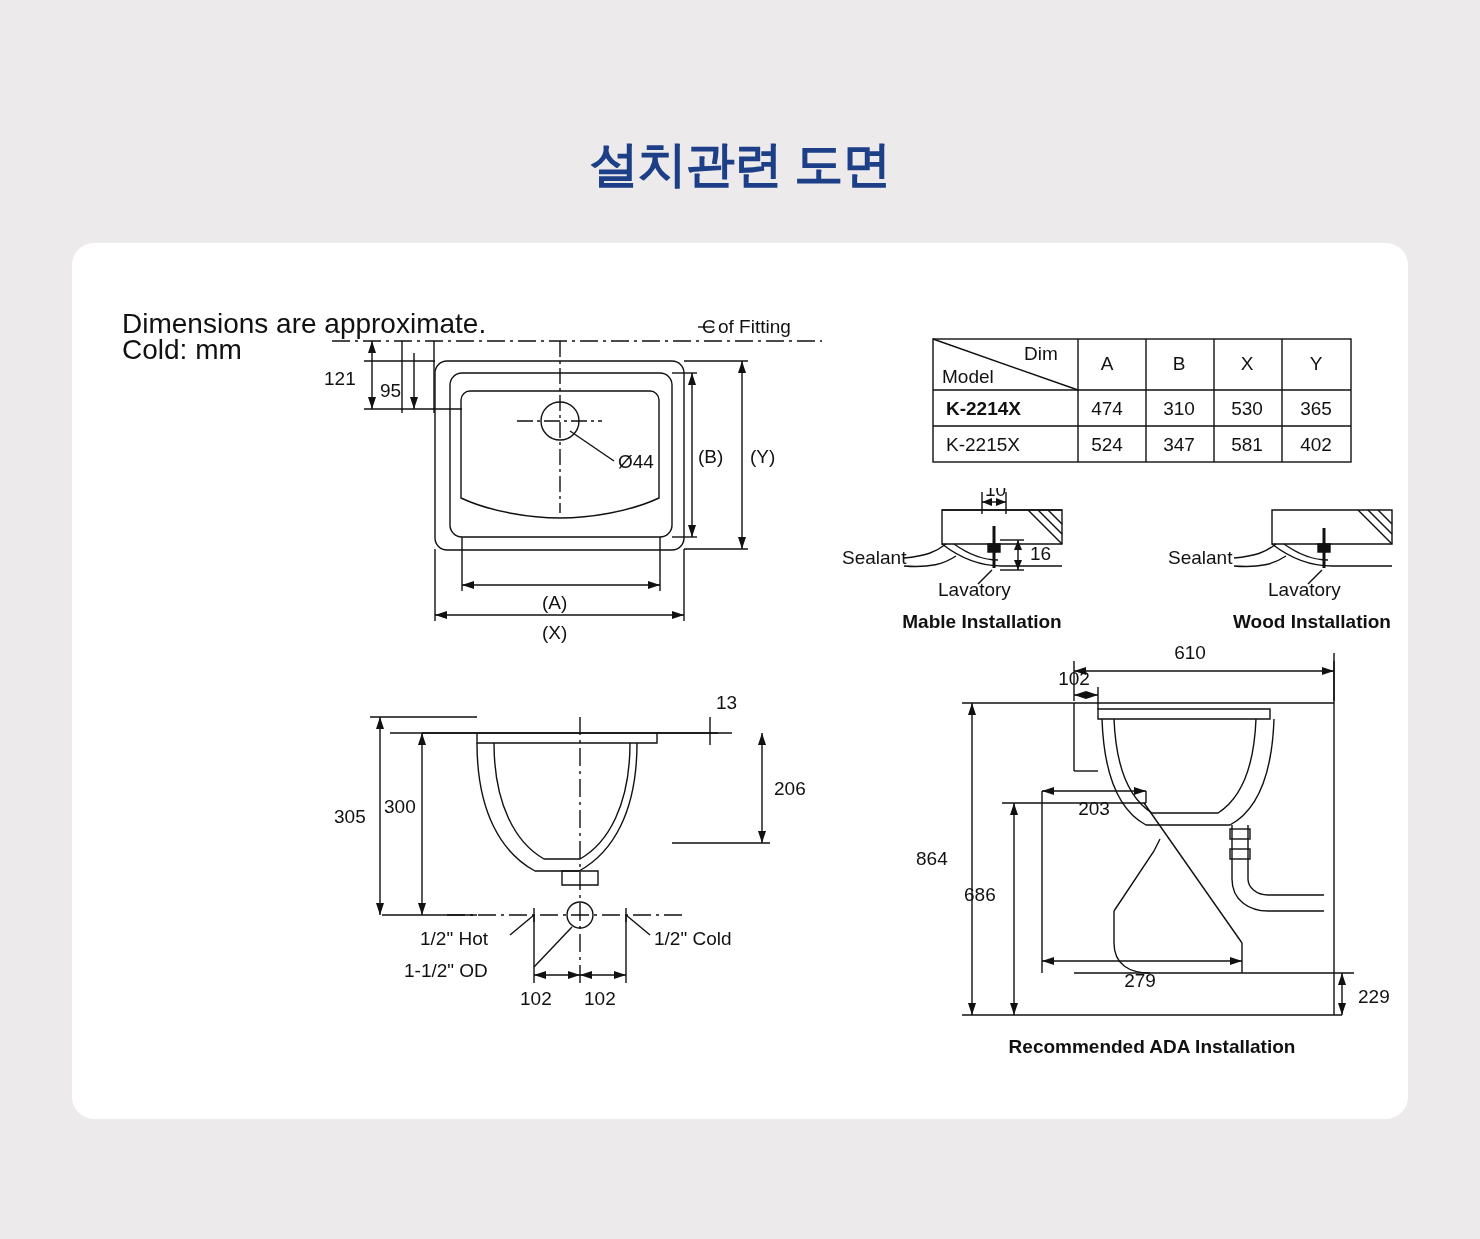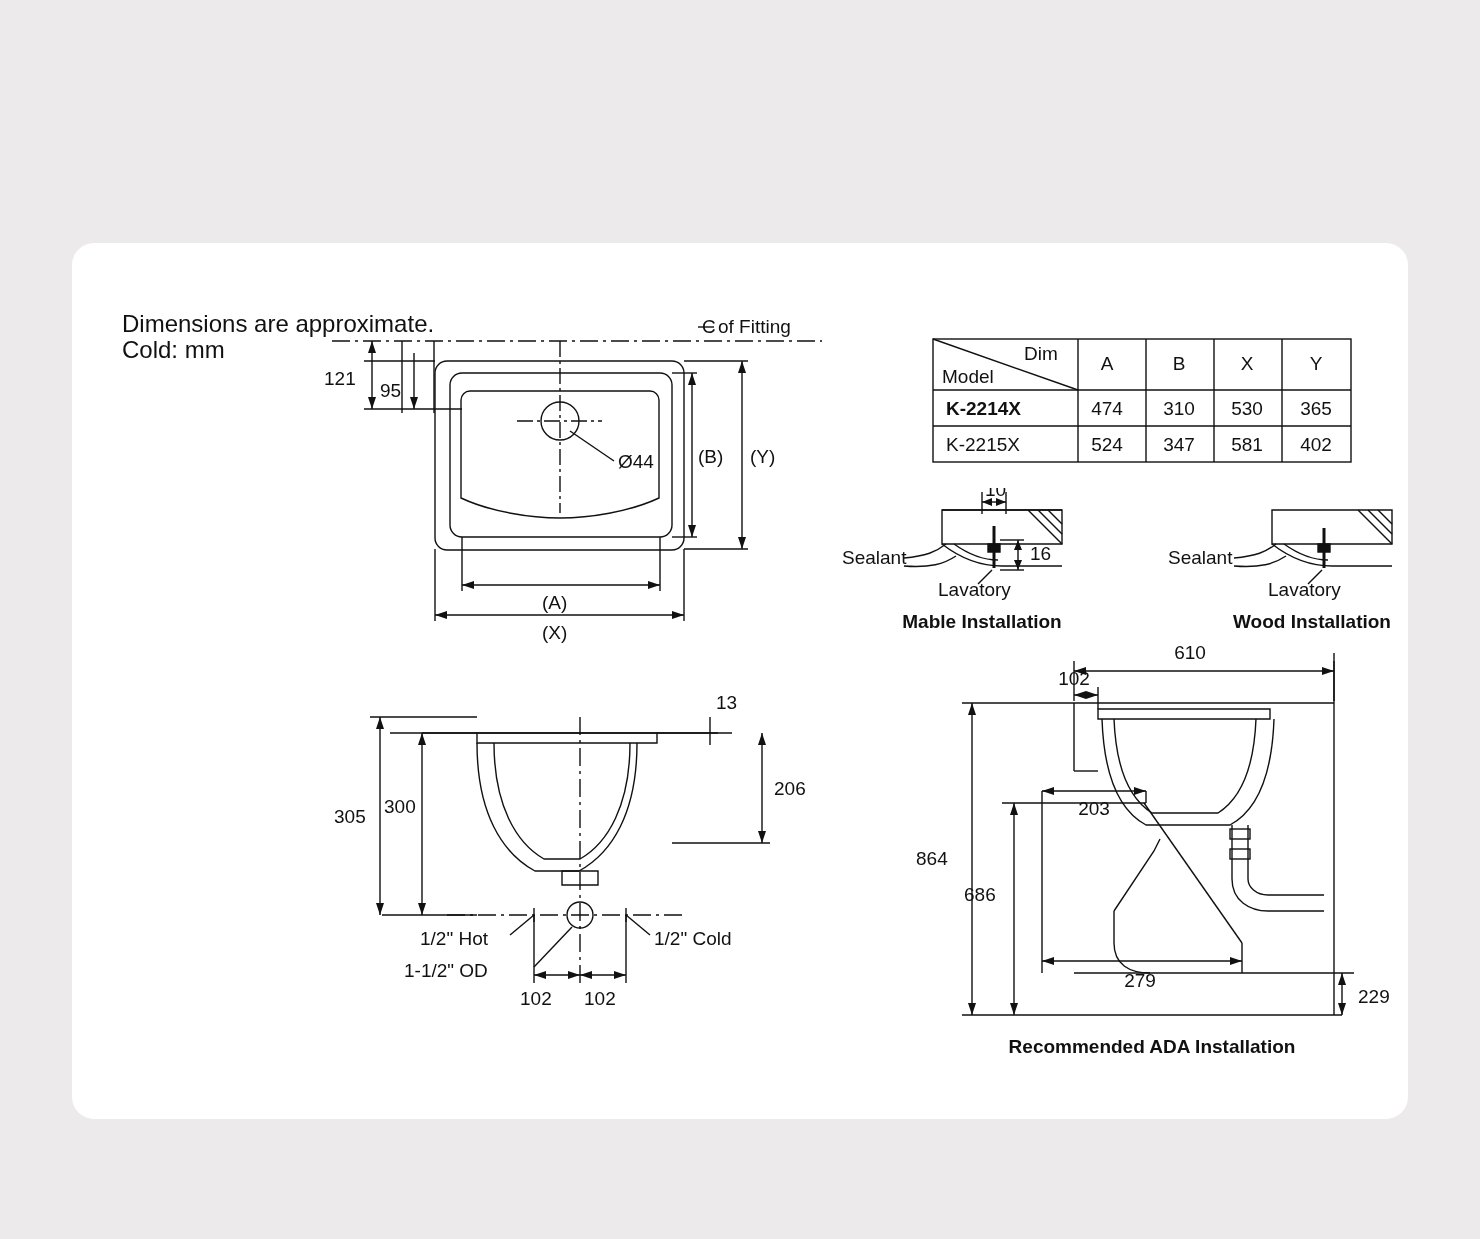--- a/index.html
+++ b/index.html
@@ -16,34 +16,35 @@
     text-align:center;
     font-size:49px;font-weight:bold;color:#1d3f87;
     letter-spacing:-1px;
   }
   .card{
     position:absolute;left:72px;top:243px;width:1336px;height:876px;
     background:#ffffff;border-radius:22px;
   }
   .note{
     position:absolute;left:50px;top:68px;
-    font-size:24px;line-height:26px;color:#111;
+    font-size:28px;line-height:26px;color:#111;
   }
   svg{display:block;}
   .drawing{position:absolute;left:0;top:0;}
   text{font-family:"Liberation Sans", sans-serif;fill:#111;}
   .lbl{font-size:19px;}
   .lbl-b{font-size:19px;font-weight:bold;}
   .tbl{font-size:19px;}
 </style>
 </head>
 <body>
 
 <div class="page">
 
+  <div class="title">설치관련 도면</div>
 
   <div class="card">
 
     <div class="note">
       <div>Dimensions are approximate.</div>
       <div>Cold: mm</div>
     </div>
 
     <svg class="drawing" style="left:230px;top:70px;" width="560" height="340" viewBox="0 0 560 340">
       <g fill="none" stroke="#111" stroke-width="1.4">

